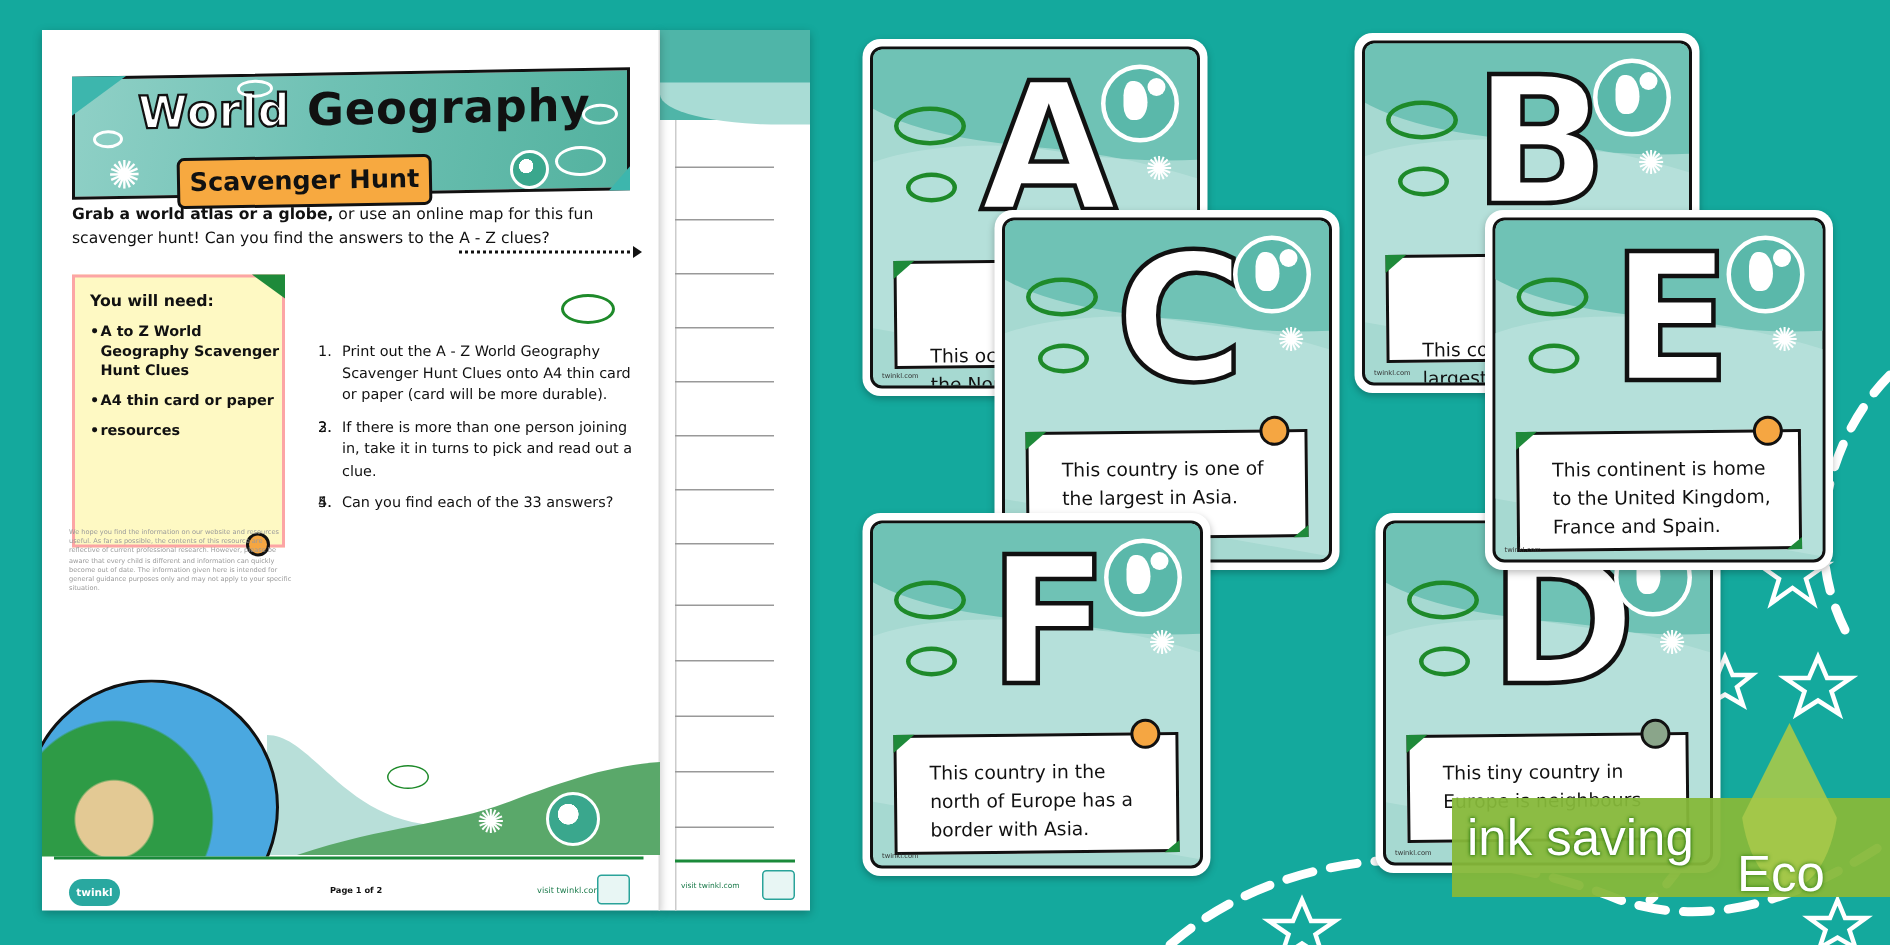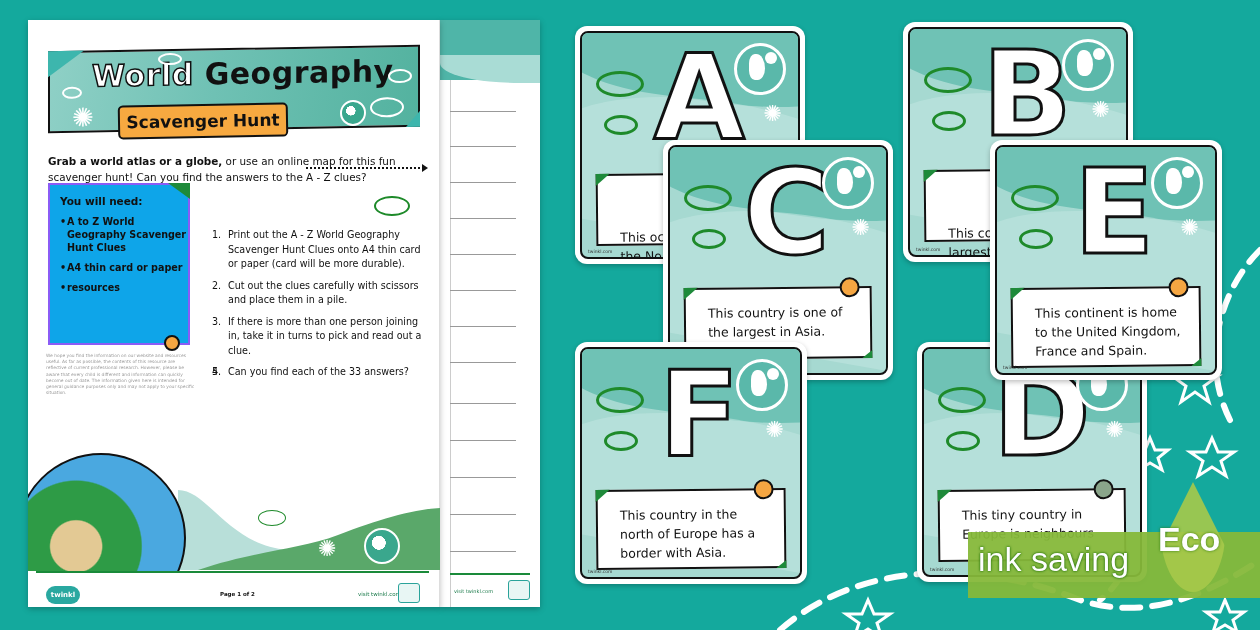--- a/index.html
+++ b/index.html
@@ -55,37 +55,37 @@
     transform: rotate(-1deg);
   }
   .cloud-outline {
     position: absolute; border: 2px solid #fff; border-radius: 50%;
   }
   .cloud-green { border-color: #1e8a2a; }
   .sun-icon { position: absolute; color: #fff; font-size: 26px; line-height: 1; }
   .globe-mini { position: absolute; border-radius: 50%; border: 2px solid #fff; background: radial-gradient(circle at 40% 40%, #fff 0 25%, #3aa78d 26% 100%); }
 
   .intro {
-    position: absolute; left: 20px; top: 133px; width: 380px;
+    position: absolute; left: 20px; top: 115px; width: 380px;
     font-size: 10.4px; line-height: 16px; color: #111;
   }
   .intro b { font-weight: bold; }
   .intro-arrow {
     position: absolute; left: 278px; top: 147px; width: 118px; height: 1px;
     border-top: 2px dotted #111;
   }
   .intro-arrow::after {
     content: ""; position: absolute; right: -4px; top: -5px;
     border-left: 6px solid #111; border-top: 4px solid transparent; border-bottom: 4px solid transparent;
   }
 
   
   .need-box {
-    position: absolute; left: 20px; top: 163px; width: 142px; height: 162px;
-    border: 2px solid #8b5cf6; background: #0ea5e9;
+    position: absolute; left: 20px; top: 163px; width: 142px; height: 182px;
+    border: 2px solid #fca5a5; background: #fef9c3;
   }
   .need-box .corner { position: absolute; right: -2px; top: -2px; border-right: 22px solid #1e8a3a; border-bottom: 16px solid transparent; }
   .need-box .dot { position: absolute; right: 8px; bottom: -8px; width: 16px; height: 16px; border-radius: 50%; background: #f5a642; border: 2px solid #111; }
   .need-title { position: absolute; left: 10px; top: 10px; font-size: 10.5px; font-weight: bold; }
   .need-list { position: absolute; left: 10px; top: 30px; list-style: none; width: 128px; }
   .need-list li { font-size: 9.6px; line-height: 13px; margin-bottom: 7px; padding-left: 7px; position: relative; font-weight: bold; }
   .need-list li::before { content: "•"; position: absolute; left: 0; top: 0; }
 
   
   .instr-head {
@@ -187,22 +187,22 @@
     position: absolute; left: 1160px; top: 482px; width: 66px; height: 110px;
     background: #a6c94a; border-radius: 50% 50% 50% 50% / 40% 40% 60% 60%;
     clip-path: polygon(50% 0, 100% 60%, 100% 100%, 0 100%, 0 60%);
     opacity: 0.9;
   }
   .eco-text {
     position: absolute; left: 978px; top: 540px; font-family: "Liberation Sans", sans-serif;
     font-size: 34px; color: #fff; text-shadow: 0 0 3px #2f7a10, 0 0 2px #2f7a10; white-space: nowrap;
   }
   .eco-label {
-    position: absolute; left: 1158px; top: 520px; font-family: "Liberation Sans", sans-serif;
-    font-size: 34px; color: #fff; font-weight: bold; text-shadow: 0 0 3px #2f7a10;
+    position: absolute; left: 1158px; top: 564px; font-family: "Liberation Sans", sans-serif;
+    font-size: 34px; color: #fff; font-weight: normal; text-shadow: 0 0 3px #2f7a10;
   }
 </style>
 </head>
 <body>
 
 <svg class="bg-swirl" width="1260" height="630" viewBox="0 0 1260 630">
   <path d="M1260 250 C1220 290, 1200 360, 1230 420" stroke="#fff" stroke-width="6" fill="none" stroke-dasharray="16 12" stroke-linecap="round"></path>
   <path d="M780 630 C860 560, 980 560, 1080 600 C1140 620, 1200 600, 1260 560" stroke="#fff" stroke-width="6" fill="none" stroke-dasharray="18 12" stroke-linecap="round"></path>
   <path d="M1090 500 C1140 480, 1150 560, 1100 600" stroke="#fff" stroke-width="6" fill="none" stroke-dasharray="16 12" stroke-linecap="round"></path>
   <polygon points="1195,360 1201,376 1218,376 1204,386 1209,402 1195,392 1181,402 1186,386 1172,376 1189,376" fill="none" stroke="#fff" stroke-width="3"></polygon>
@@ -262,21 +262,21 @@
       <li>A4 thin card or paper</li>
       <li>resources</li>
     </ul>
     <div class="dot"></div>
   </div>
 
   <div class="cloud-outline cloud-green" style="left:346px;top:176px;width:36px;height:20px;"></div>
 
   <ol class="instr-list">
     <li><span class="num">1.</span><span>Print out the A - Z World Geography Scavenger Hunt Clues onto A4 thin card or paper (card will be more durable).</span></li>
-    <li><span class="num">2.</span><span>Cut out the clues carefully with scissors and place them in a pile.</span></li>
+    <li><span class="num">2.</span></li>
     <li><span class="num">3.</span><span>If there is more than one person joining in, take it in turns to pick and read out a clue.</span></li>
     <li><span class="num">4.</span></li>
     <li><span class="num">5.</span><span>Can you find each of the 33 answers?</span></li>
   </ol>
 
   <div class="disclaimer">We hope you find the information on our website and resources useful. As far as possible, the contents of this resource are reflective of current professional research. However, please be aware that every child is different and information can quickly become out of date. The information given here is intended for general guidance purposes only and may not apply to your specific situation.</div>
 
   <svg class="hill-light" viewBox="0 0 262 80" preserveAspectRatio="none">
     <path d="M0 0 C30 0, 50 55, 110 60 L262 80 L0 80 Z" fill="#b8dfd9"></path>
     <path d="M20 80 C80 60, 120 60, 160 45 C200 30, 230 20, 262 18 L262 80 Z" fill="#5aa86a"></path>

